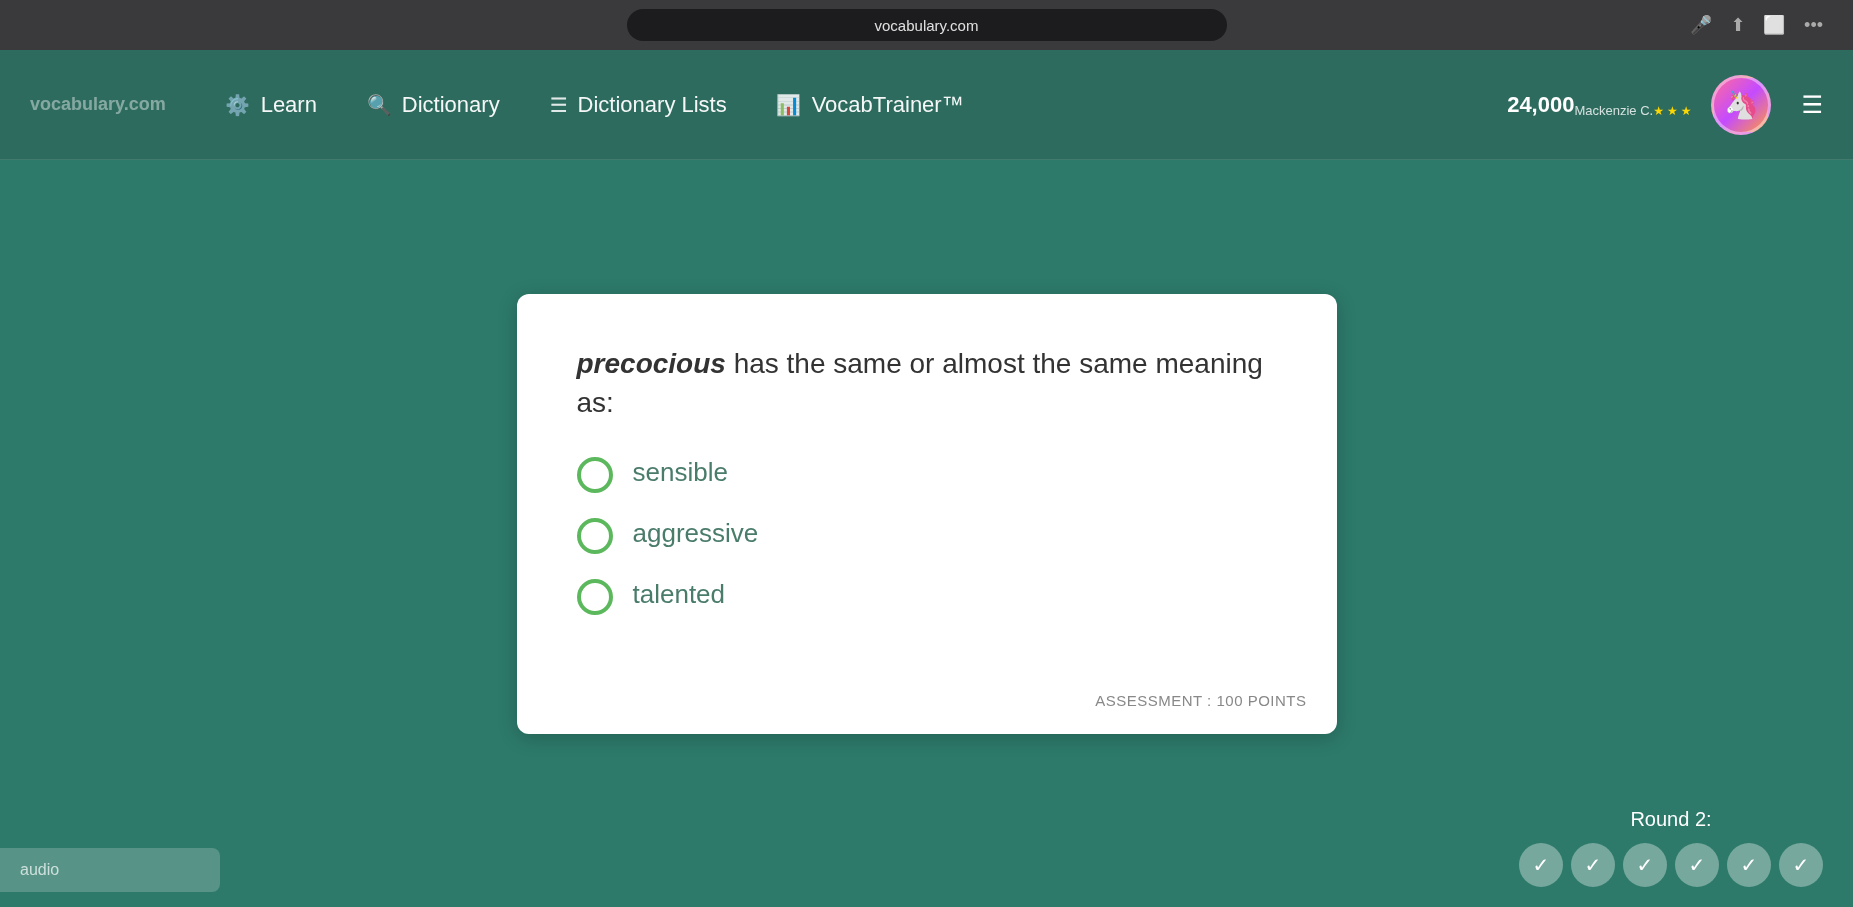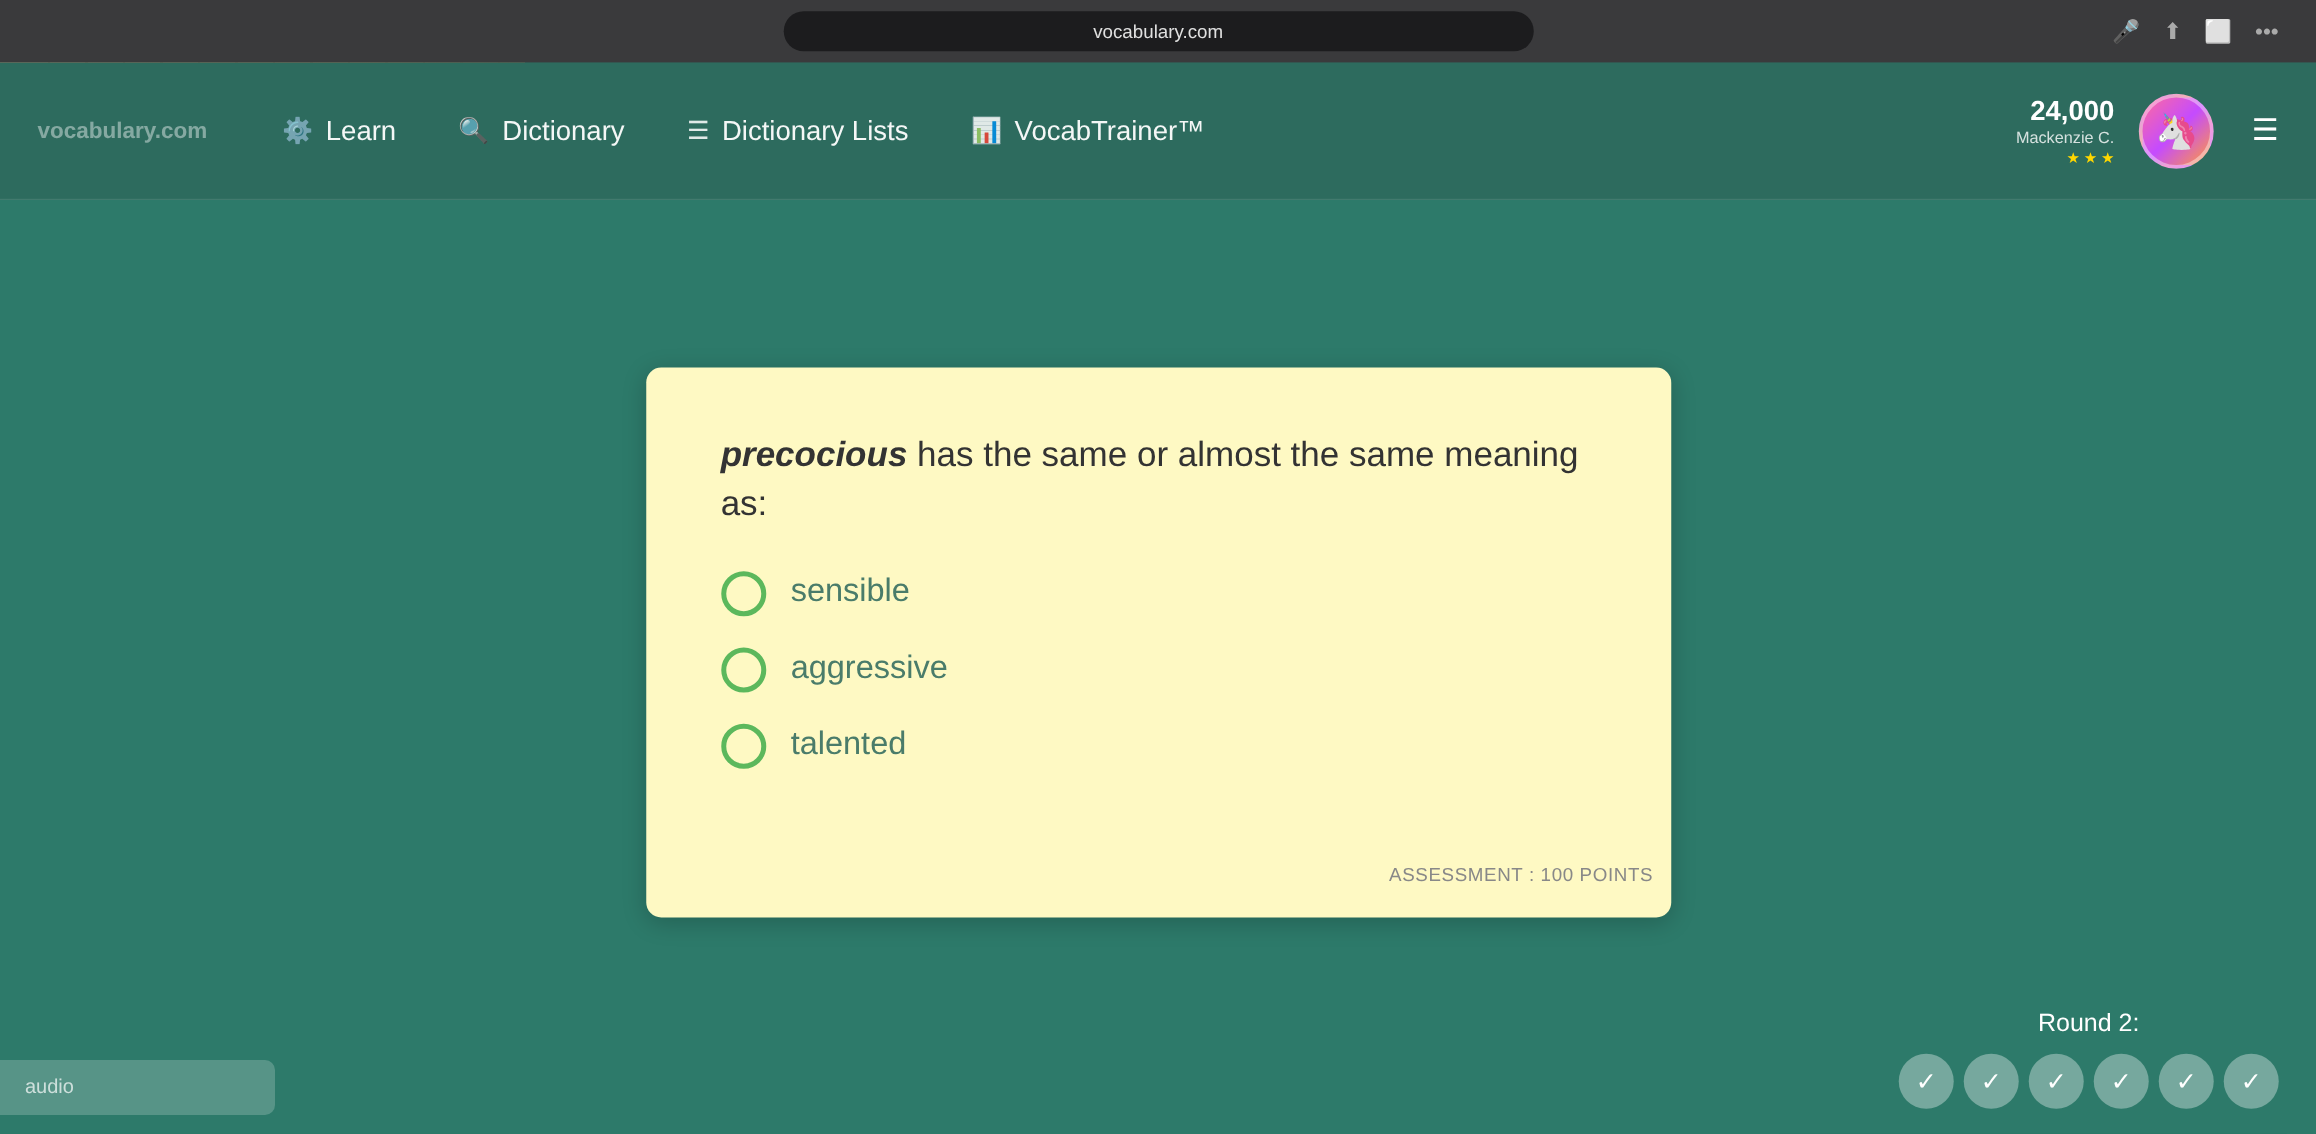--- a/index.html
+++ b/index.html
@@ -149,21 +149,21 @@
     }
 
     .nav-right {
       display: flex;
       align-items: center;
       gap: 20px;
     }
 
     .nav-points {
       display: flex;
-      flex-direction: column;
+      flex-direction: row;
       align-items: flex-end;
       color: white;
       font-size: 16px;
     }
 
     .nav-points-number {
       font-size: 22px;
       font-weight: 700;
     }
 
@@ -213,21 +213,21 @@
       background: #2d7a6a;
       display: flex;
       flex-direction: column;
       align-items: center;
       justify-content: center;
       z-index: 5;
     }
 
     
     .quiz-card {
-      background: #fef9c3;
+      background: #ffffff;
       border-radius: 12px;
       padding: 50px 60px 60px 60px;
       width: 820px;
       min-height: 440px;
       box-shadow: 0 4px 20px rgba(0,0,0,0.2);
       position: relative;
       margin-top: -40px;
     }
 
     .quiz-question {
@@ -266,21 +266,21 @@
 
     .option-label {
       font-size: 26px;
       color: #4a7c6a;
       font-weight: 400;
     }
 
     .assessment-label {
       position: absolute;
       bottom: 25px;
-      right: 14px;
+      right: 30px;
       font-size: 15px;
       color: #888;
       letter-spacing: 0.5px;
       font-weight: 500;
     }
 
     
     .bottom-bar {
       position: absolute;
       bottom: 20px;

